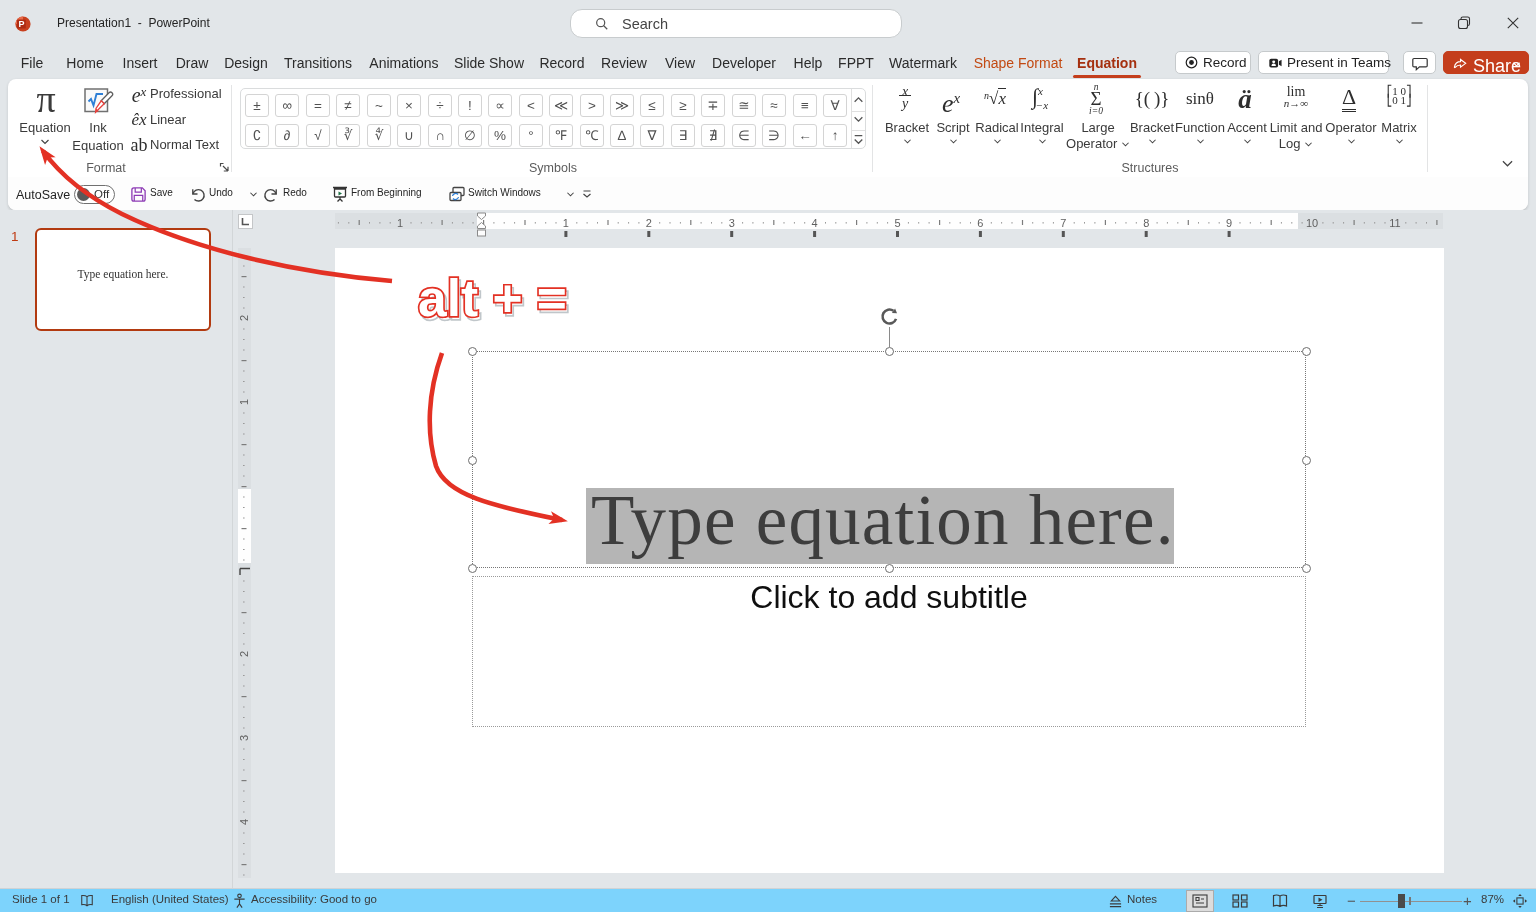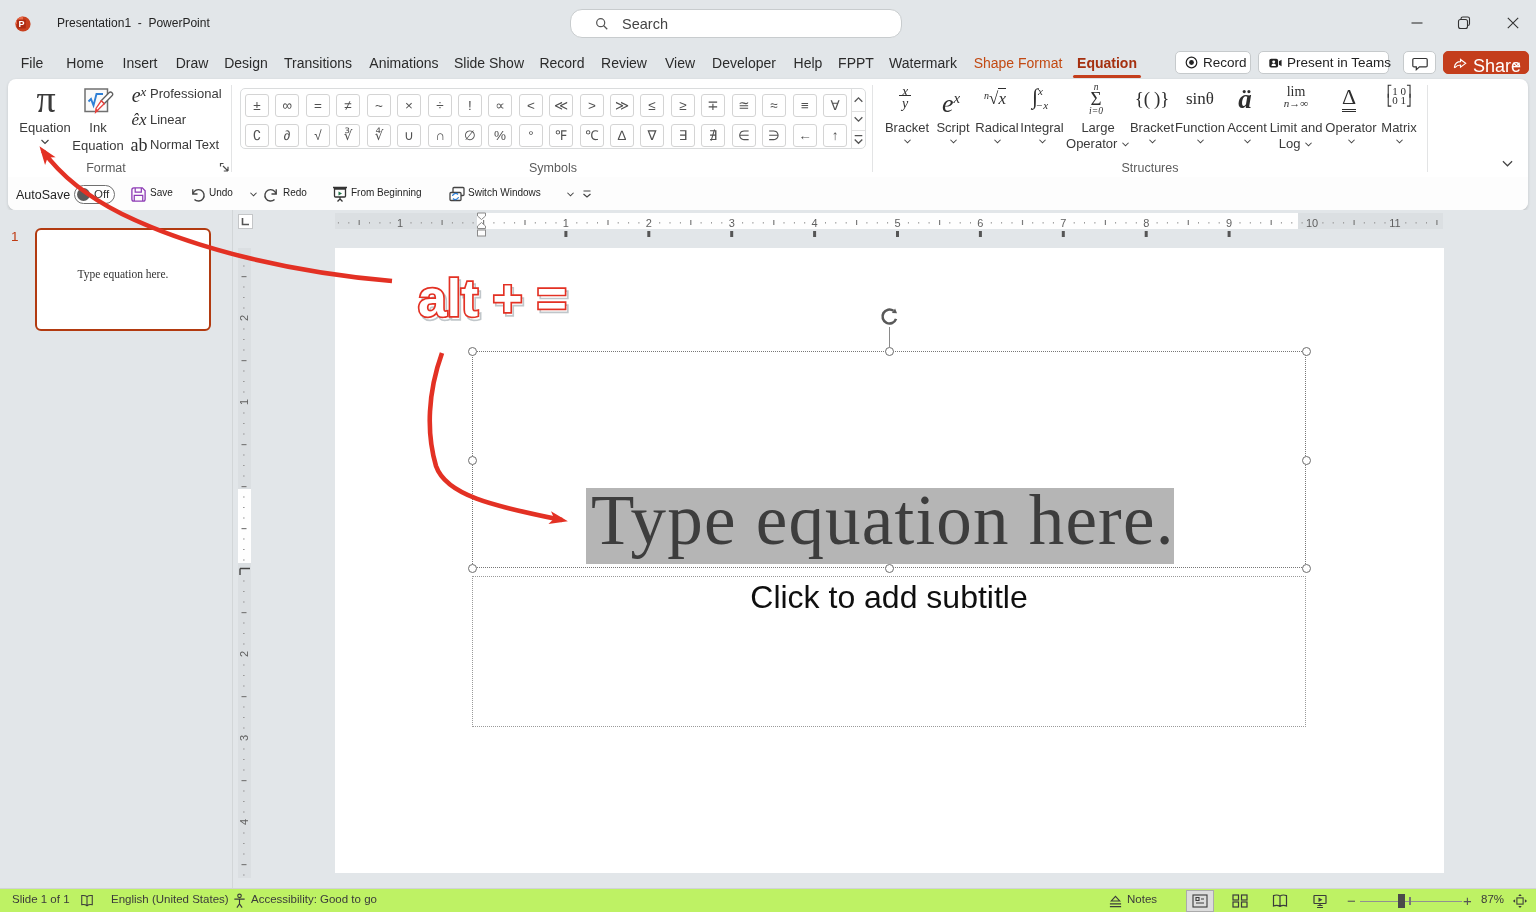--- a/index.html
+++ b/index.html
@@ -23,21 +23,21 @@
 #canvas { position:absolute; left:0; top:210px; width:1536px; height:678px; background:#e2e6e9; }
 #paneldiv { position:absolute; left:232px; top:210px; width:1px; height:678px; background:#d2d6d8; }
 #thumb { position:absolute; left:35px; top:228px; width:176px; height:103px; background:#fff; border:2.5px solid #b23a10; border-radius:6px; }
 #thumbnum { position:absolute; left:11px; top:229px; font-size:13.5px; color:#bf3a12; }
 #thumbtext { position:absolute; left:0; top:38px; width:100%; text-align:center; font-family:"Liberation Serif",serif; font-size:11.5px; color:#333; }
 #slide { position:absolute; left:335px; top:248px; width:1109px; height:625px; background:#fff; }
 .handle { position:absolute; width:9px; height:9px; background:#fff; border:1.6px solid #6e6e6e; border-radius:50%; }
 #hl { position:absolute; left:586px; top:488px; width:588px; height:76px; background:#b5b5b5; }
 #eqtext { position:absolute; font-family:"Liberation Serif",serif; color:#3d3d3d; white-space:nowrap; }
 #subtext { position:absolute; left:472px; top:578.5px; width:834px; text-align:center; font-size:32px; color:#0f0f0f; }
-#statusbar { position:absolute; left:0; top:888px; width:1536px; height:24px; background:#bef264; border-top:1px solid #d0d3d5; font-size:11.5px; color:#3b3b3b; }
+#statusbar { position:absolute; left:0; top:888px; width:1536px; height:24px; background:#7dd3fc; border-top:1px solid #d0d3d5; font-size:11.5px; color:#3b3b3b; }
 .sitem { position:absolute; white-space:nowrap; }
 svg.overlay { position:absolute; left:0; top:0; pointer-events:none; }
 </style>
 </head>
 <body>
 
 <div id="titlebar">
   <svg style="position:absolute;left:15px;top:16px;width:16px;height:16px" viewBox="0 0 16 16">
     <circle cx="8" cy="8" r="7.6" fill="#c8401e"></circle>
     <path d="M8 .4 A7.6 7.6 0 0 0 .4 8 L8 8 Z" fill="#e86b4a"></path>

